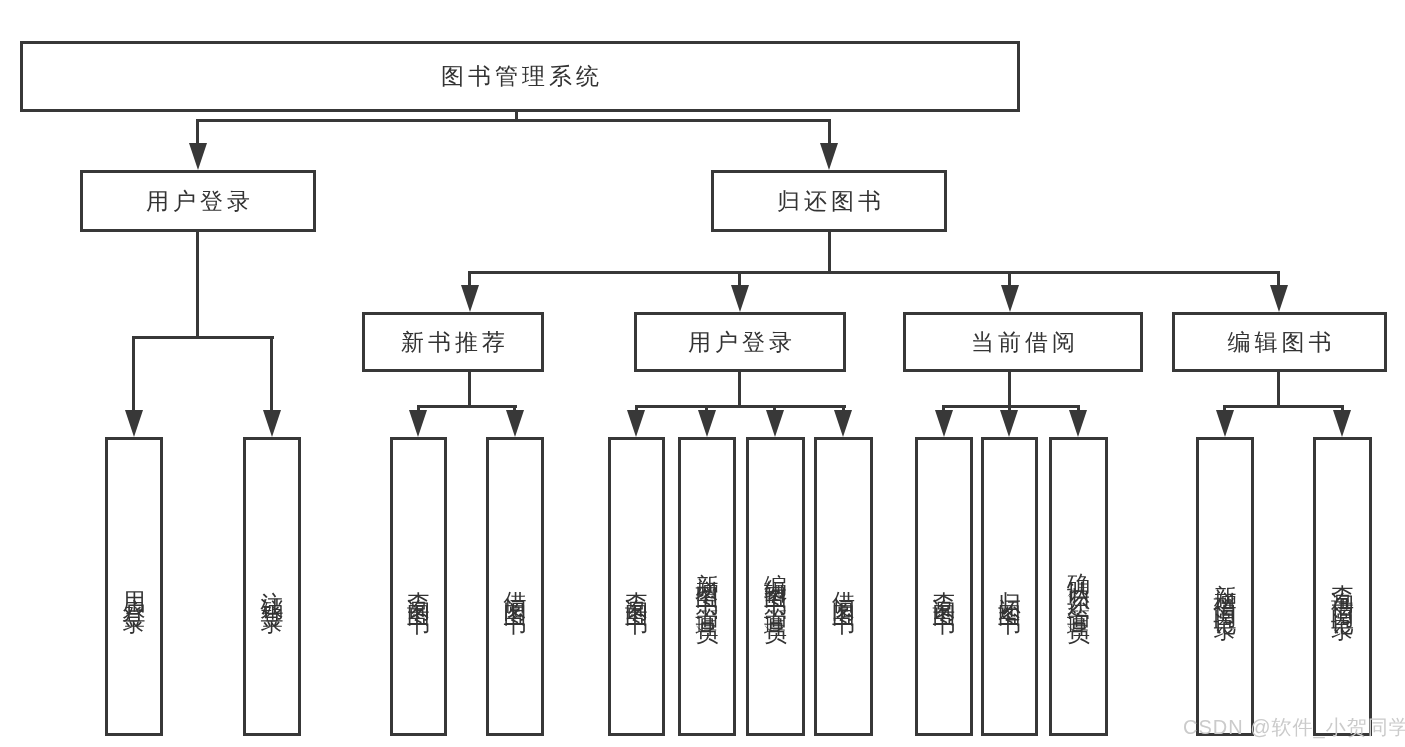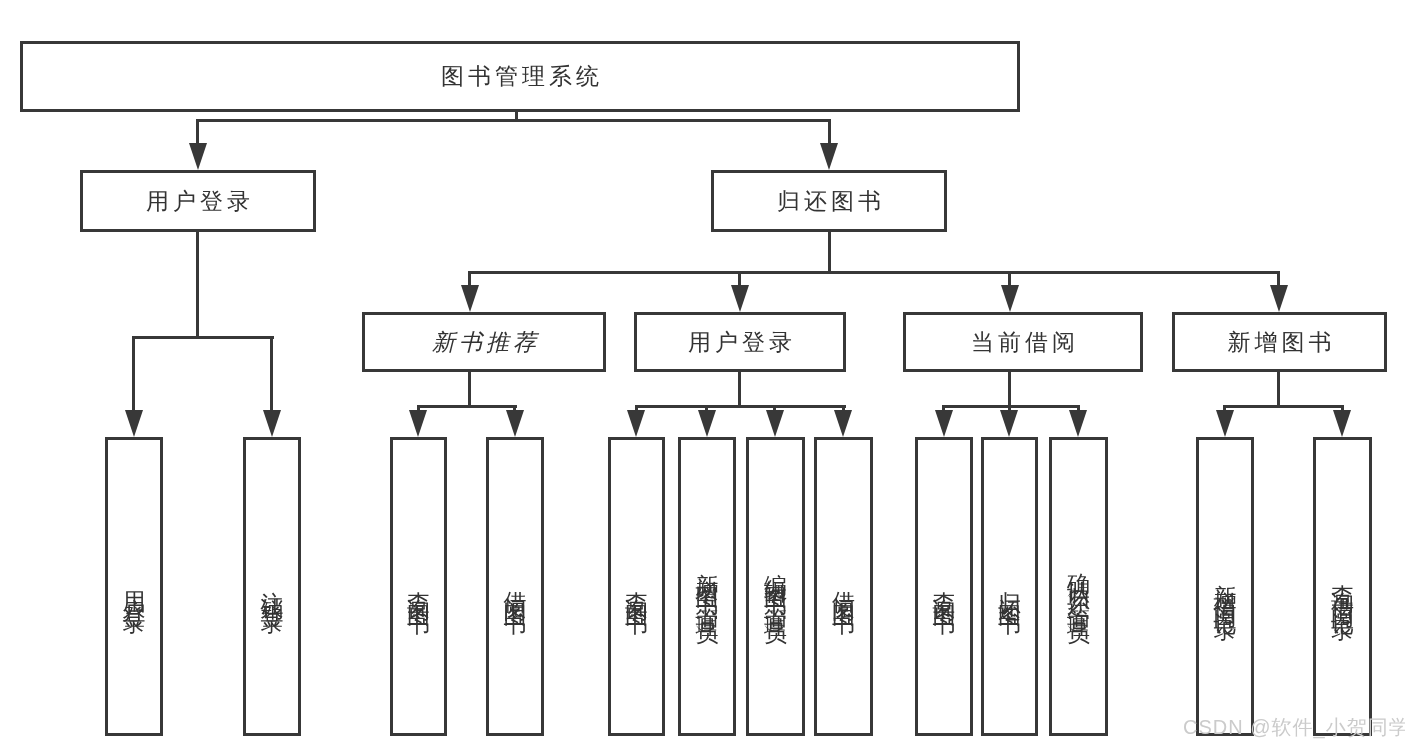--- a/index.html
+++ b/index.html
@@ -48,24 +48,24 @@
 </head>
 <body>
 
 <div class="canvas">
 
   <div class="hbox" style="left:20px;top:13px;width:1000px;height:71px;margin-top:28px;">图书管理系统</div>
 
   <div class="hbox" style="left:80px;top:170px;width:236px;height:62px;">用户登录</div>
   <div class="hbox" style="left:711px;top:170px;width:236px;height:62px;">归还图书</div>
 
-  <div class="hbox" style="left:362px;top:312px;width:244px;height:60px;font-style:italic;">新书推荐</div>
+  <div class="hbox" style="left:362px;top:312px;width:182px;height:60px;">新书推荐</div>
   <div class="hbox" style="left:634px;top:312px;width:212px;height:60px;">用户登录</div>
   <div class="hbox" style="left:903px;top:312px;width:240px;height:60px;">当前借阅</div>
-  <div class="hbox" style="left:1172px;top:312px;width:215px;height:60px;">新增图书</div>
+  <div class="hbox" style="left:1172px;top:312px;width:215px;height:60px;">编辑图书</div>
 
   <div class="vbox" style="left:105px;width:58px;">
     <span>用户登录</span>
     </div>
   <div class="vbox" style="left:243px;width:58px;">
     <span>注销登录</span>
     </div>
 
   <div class="vbox" style="left:390px;width:57px;">
     <span>查询图书</span>

